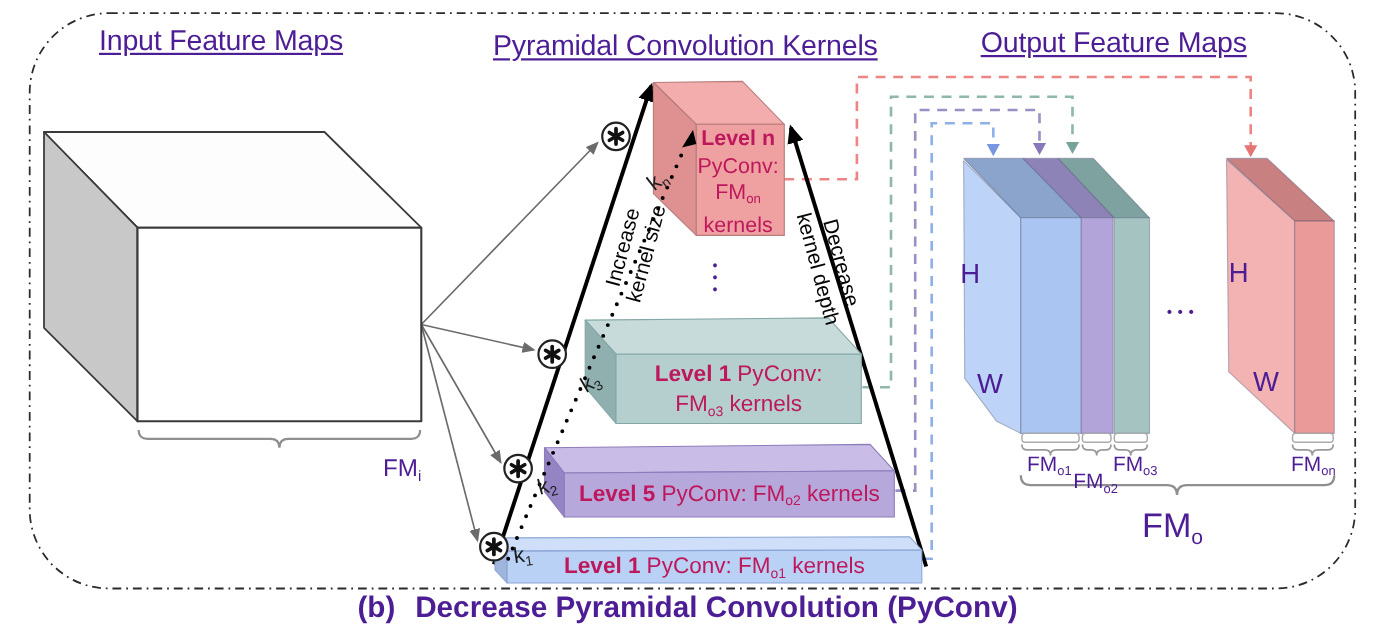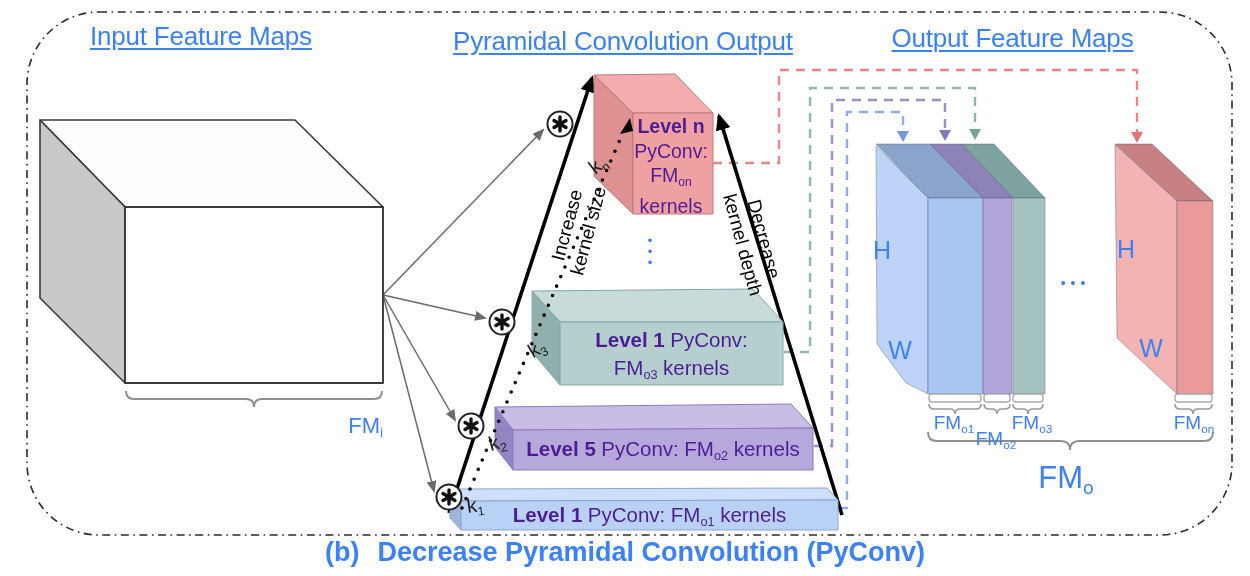--- a/index.html
+++ b/index.html
@@ -1,24 +1,24 @@
 <!DOCTYPE html>
 <html><head>
 <meta charset="utf-8">
 <style>
   html,body{margin:0;padding:0;background:#fff;}
   .stage{position:relative;width:1250px;height:576px;background:#ffffff;overflow:hidden;
          font-family:"Liberation Sans",sans-serif;color:#0d0d0d;}
   .stage svg{position:absolute;left:0;top:0;}
-  .t{position:absolute;white-space:nowrap;color:#3b82f6;}
+  .t{position:absolute;white-space:nowrap;color:#4c1d95;}
   .ctr{text-align:center;}
   .title{font-size:26px;text-decoration:underline;text-underline-offset:3px;letter-spacing:-0.2px;}
   .b{font-weight:bold;}
   .sub{font-size:0.62em;vertical-align:-0.32em;letter-spacing:0;}
-  .lvl{color:#4c1d95;}
+  .lvl{color:#be185d;}
   .gap{margin-left:0.27em;}
   .rot{transform-origin:center center;}
   .dotcol{display:flex;flex-direction:column;align-items:center;gap:3px;font-size:13px;line-height:8px;}
   .dotrow{display:flex;flex-direction:row;align-items:center;gap:5px;font-size:14px;line-height:10px;}
   .caption{left:0;top:537px;width:1250px;display:flex;justify-content:center;gap:18px;
            font-size:27px;font-weight:bold;}
   .fmlab{font-size:19px;}
   .fmtot{font-size:31px;}
   .hw{font-size:25px;transform:translate(-50%,-50%);}
   .klab{font-size:20px;color:#1c1c1c;}
@@ -160,21 +160,21 @@
       <g stroke="#111" stroke-width="3.4" stroke-linecap="round">
         <line x1="449" y1="490" x2="449" y2="504"></line>
             <line x1="443" y1="493.5" x2="455" y2="500.5"></line>
             <line x1="443" y1="500.5" x2="455" y2="493.5"></line>
       </g>
     </g>
   </g>
 </svg>
 
 <div class="t title ctr" style="left:90px;top:21px;width:215px;">Input Feature Maps</div>
-<div class="t title ctr" style="left:448px;top:26px;width:350px;">Pyramidal Convolution Output</div>
+<div class="t title ctr" style="left:448px;top:26px;width:350px;">Pyramidal Convolution Kernels</div>
 <div class="t title ctr" style="left:890px;top:23px;width:245px;">Output Feature Maps</div>
 
 <div class="t ctr" style="left:125px;top:413px;width:258px;font-size:22px;text-align:right;">
   <span>FM</span><span class="sub">i</span>
 </div>
 
 <div class="t axis rot" style="left:578px;top:228px;transform:translate(-50%,-50%) rotate(-75deg);">
   <div>Increase</div>
   <div>kernel size</div>
 </div>

